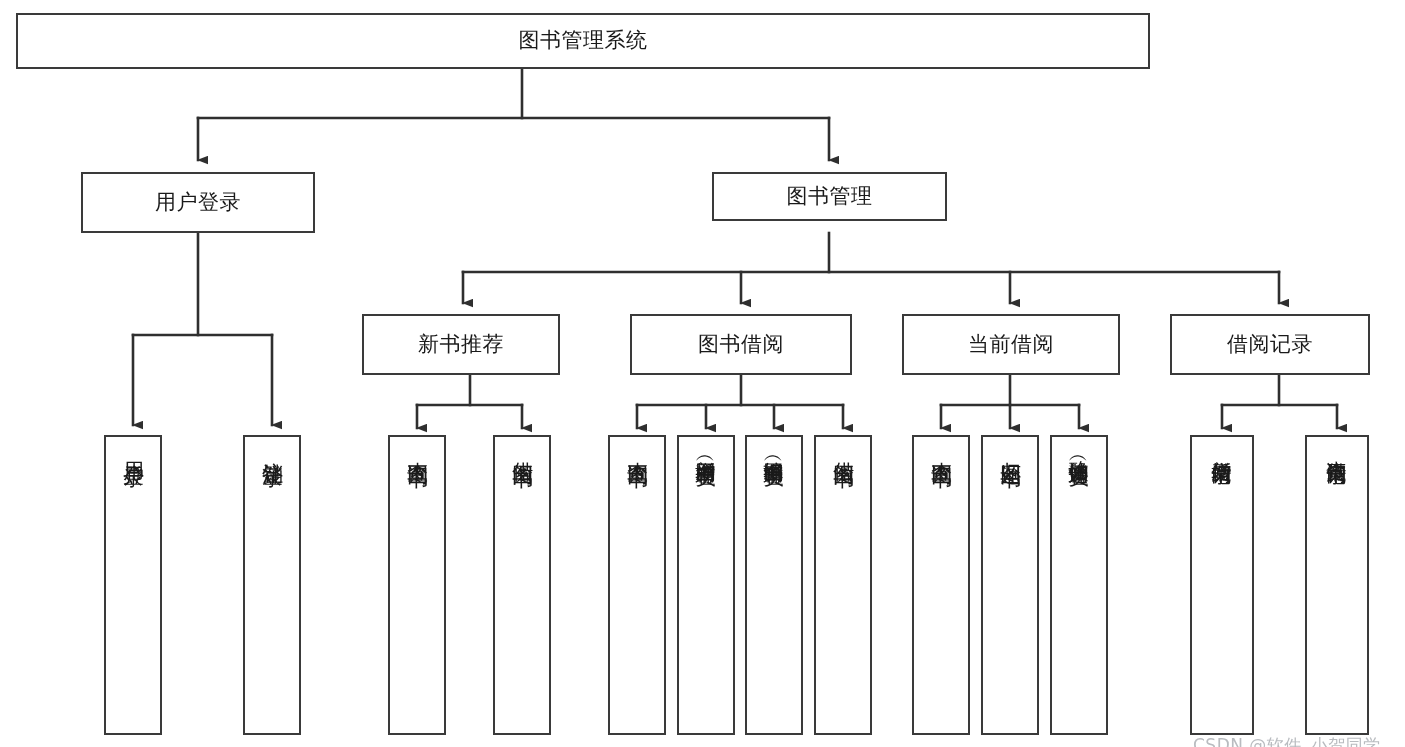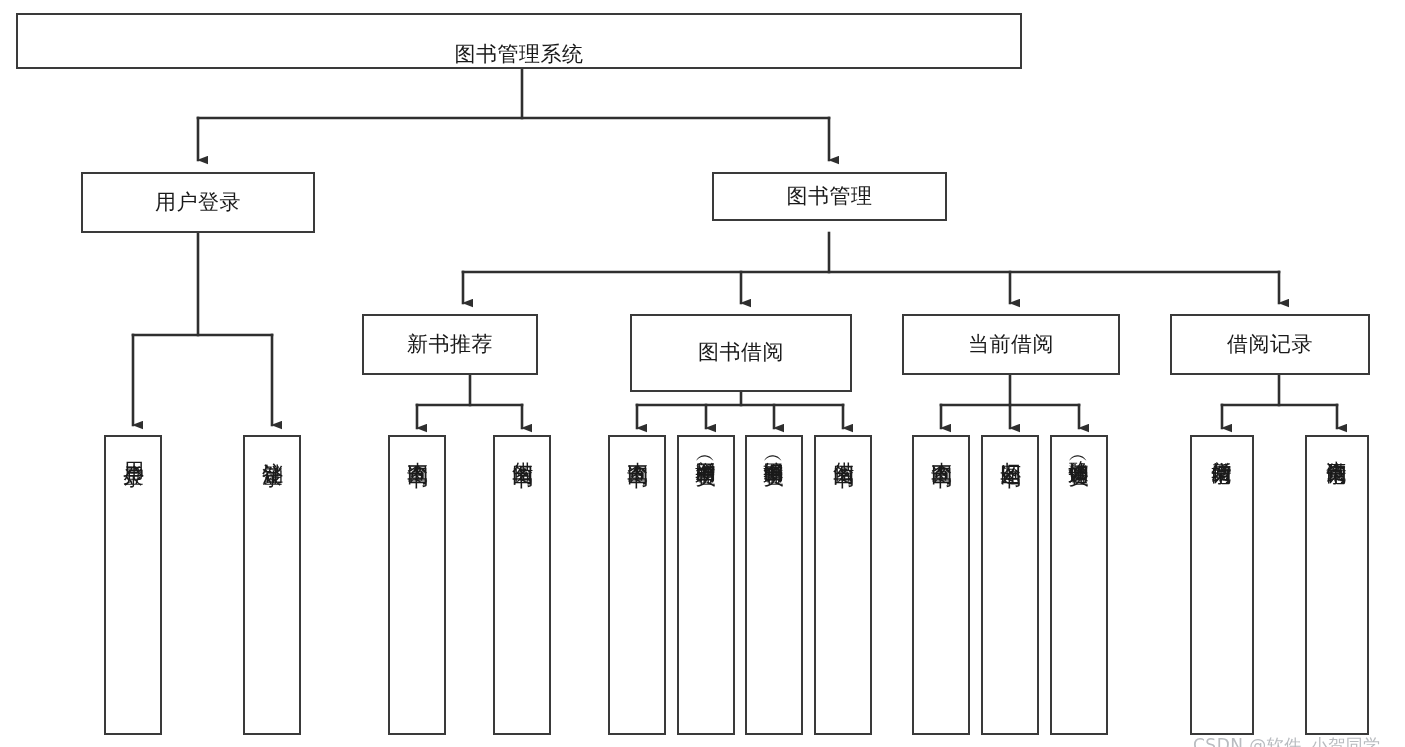--- a/index.html
+++ b/index.html
@@ -127,35 +127,35 @@
       <path d="M1010,405 L1010,428" marker-end="url(#arrowhead)"></path>
       <path d="M1079,405 L1079,428" marker-end="url(#arrowhead)"></path>
 
       <path d="M1279,375 L1279,405"></path>
       <path d="M1222,405 L1337,405"></path>
       <path d="M1222,405 L1222,428" marker-end="url(#arrowhead)"></path>
       <path d="M1337,405 L1337,428" marker-end="url(#arrowhead)"></path>
     </g>
   </svg>
 
-  <div class="node h" style="left:16px; top:13px; width:1006px; height:56px;align-items:flex-end;">
+  <div class="node h" style="left:16px; top:13px; width:1134px; height:56px;">
     <span class="node-label">图书管理系统</span>
   </div>
 
   <div class="node h" style="left:81px; top:172px; width:234px; height:61px;">
     <span class="node-label">用户登录</span>
   </div>
   <div class="node h" style="left:712px; top:172px; width:235px; height:49px;">
     <span class="node-label">图书管理</span>
   </div>
 
-  <div class="node h" style="left:362px; top:314px; width:176px; height:61px;">
+  <div class="node h" style="left:362px; top:314px; width:198px; height:61px;">
     <span class="node-label">新书推荐</span>
   </div>
-  <div class="node h" style="left:630px; top:314px; width:222px; height:78px;">
+  <div class="node h" style="left:630px; top:314px; width:222px; height:61px;">
     <span class="node-label">图书借阅</span>
   </div>
   <div class="node h" style="left:902px; top:314px; width:218px; height:61px;font-family:Liberation Serif, serif;">
     <span class="node-label">当前借阅</span>
   </div>
   <div class="node h" style="left:1170px; top:314px; width:200px; height:61px;">
     <span class="node-label">借阅记录</span>
   </div>
 
   <div class="node v" style="left:104px; top:435px; width:58px; height:300px;">

